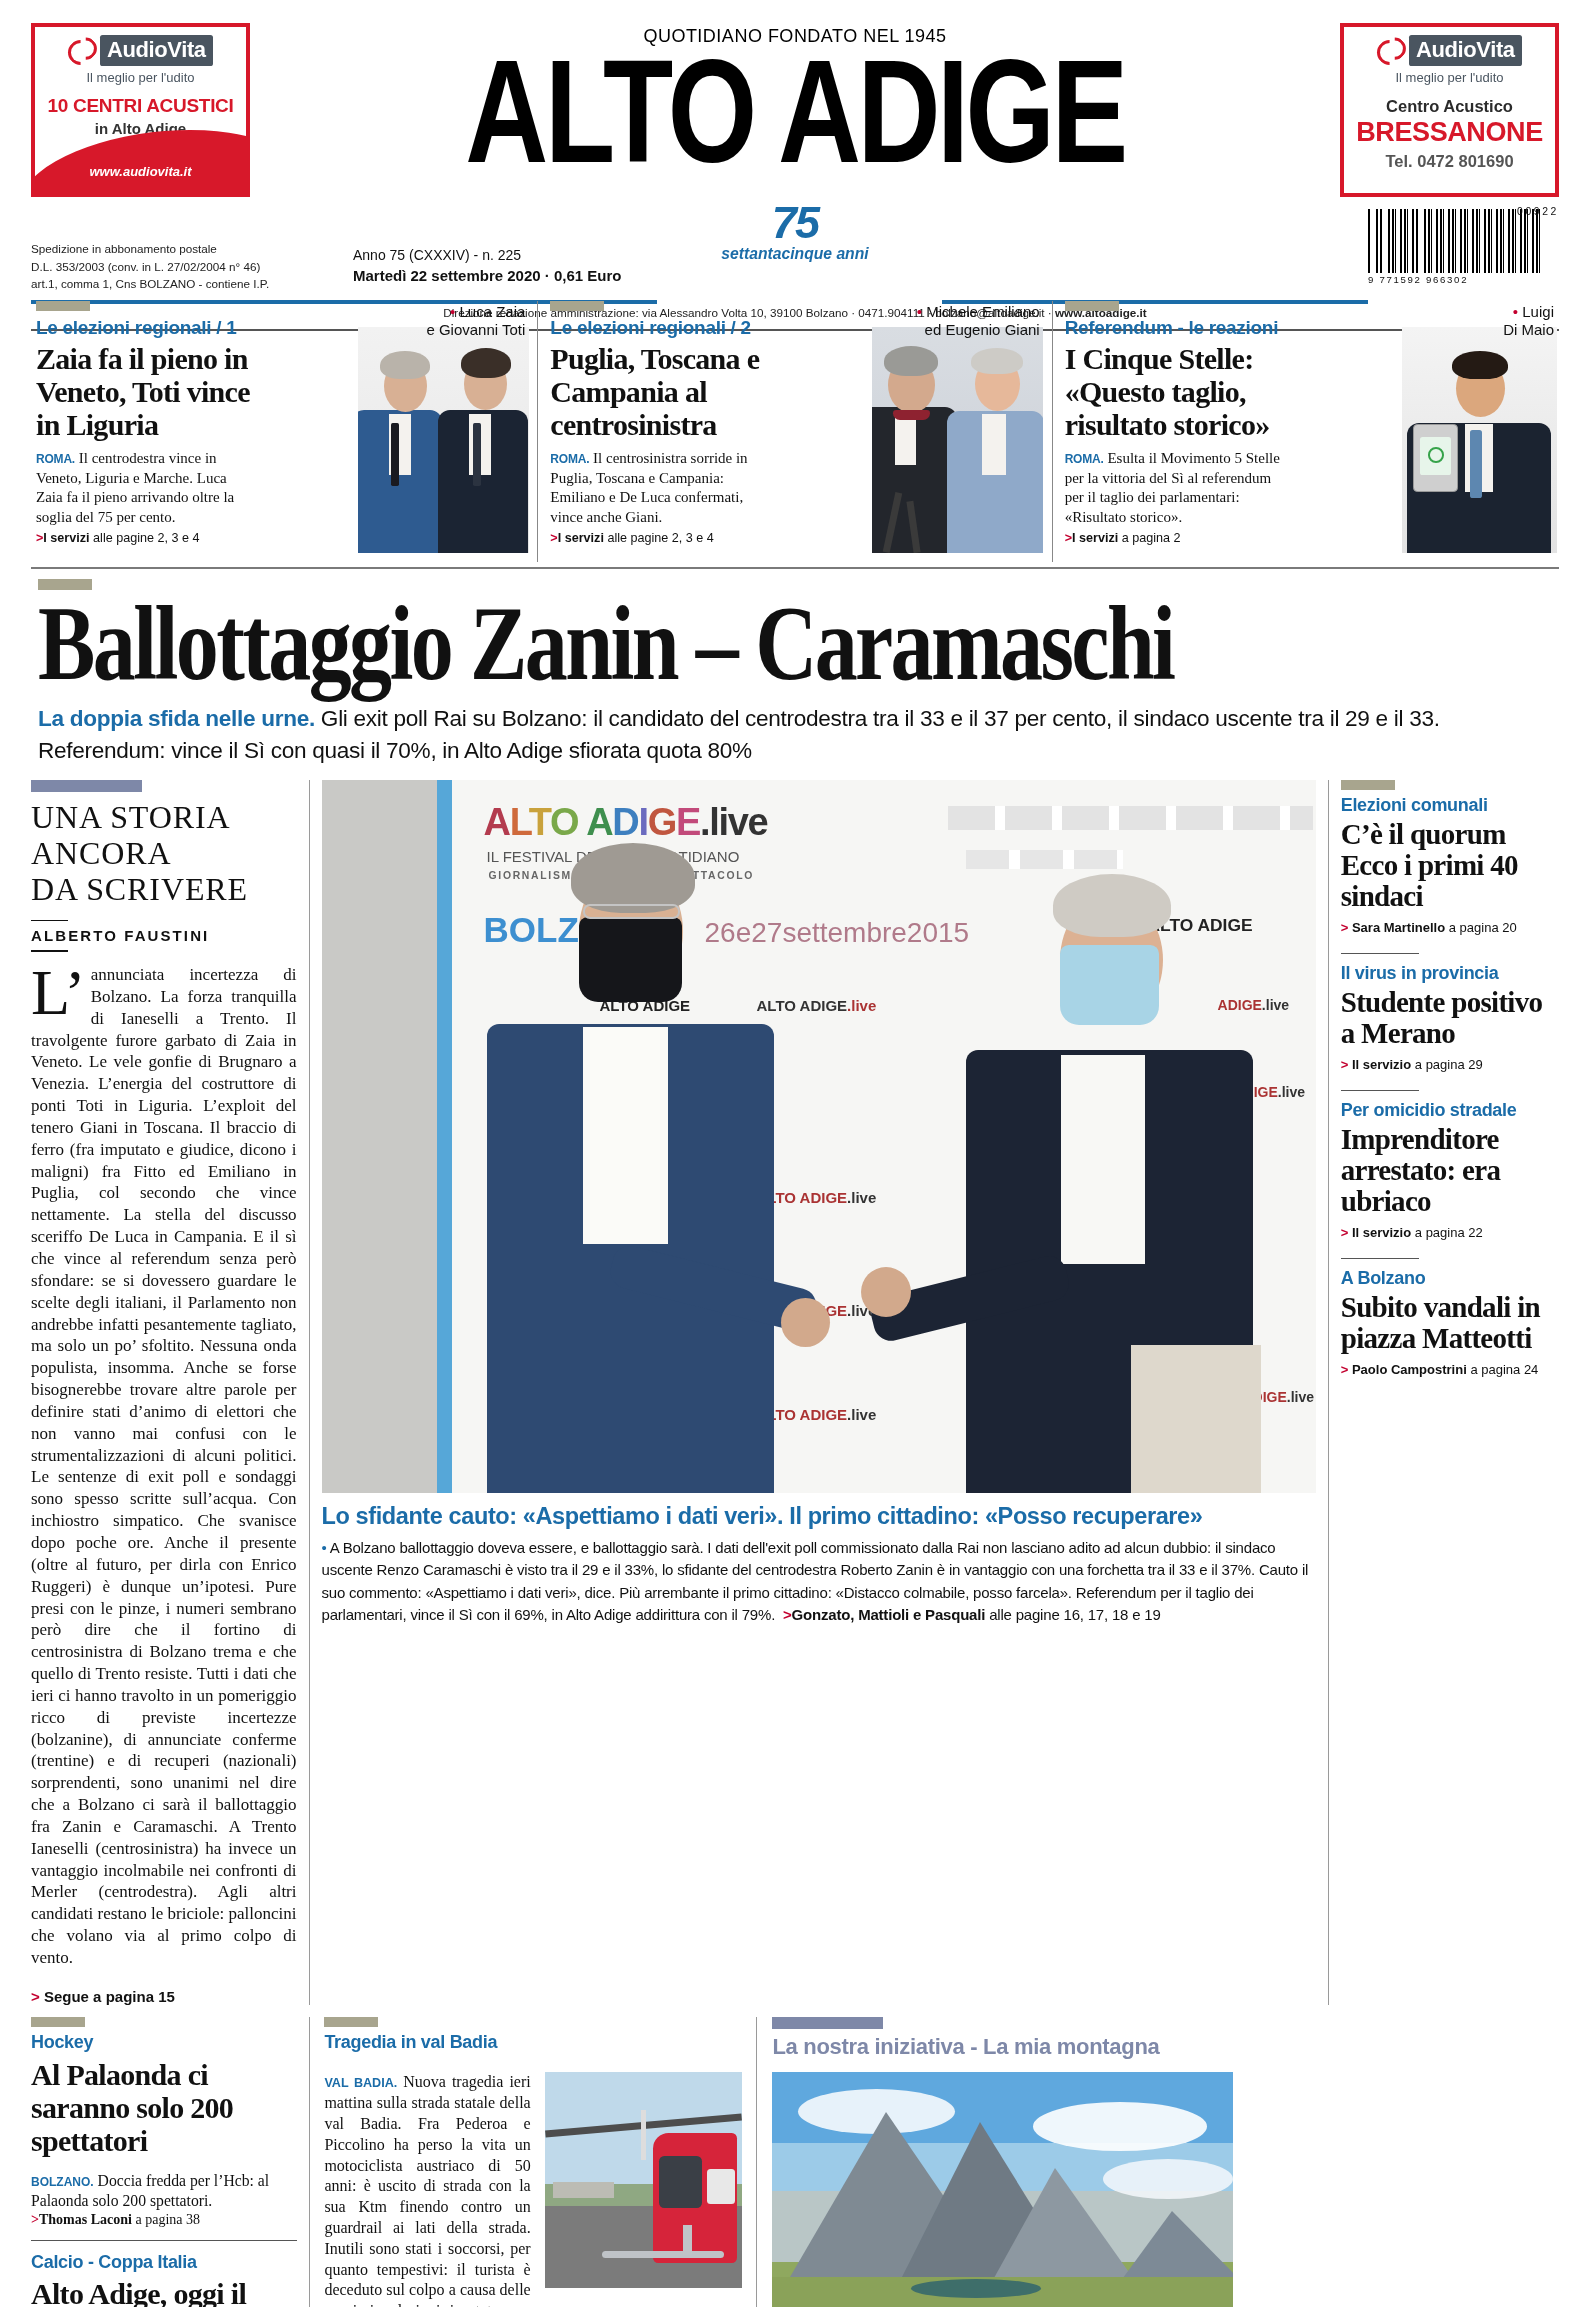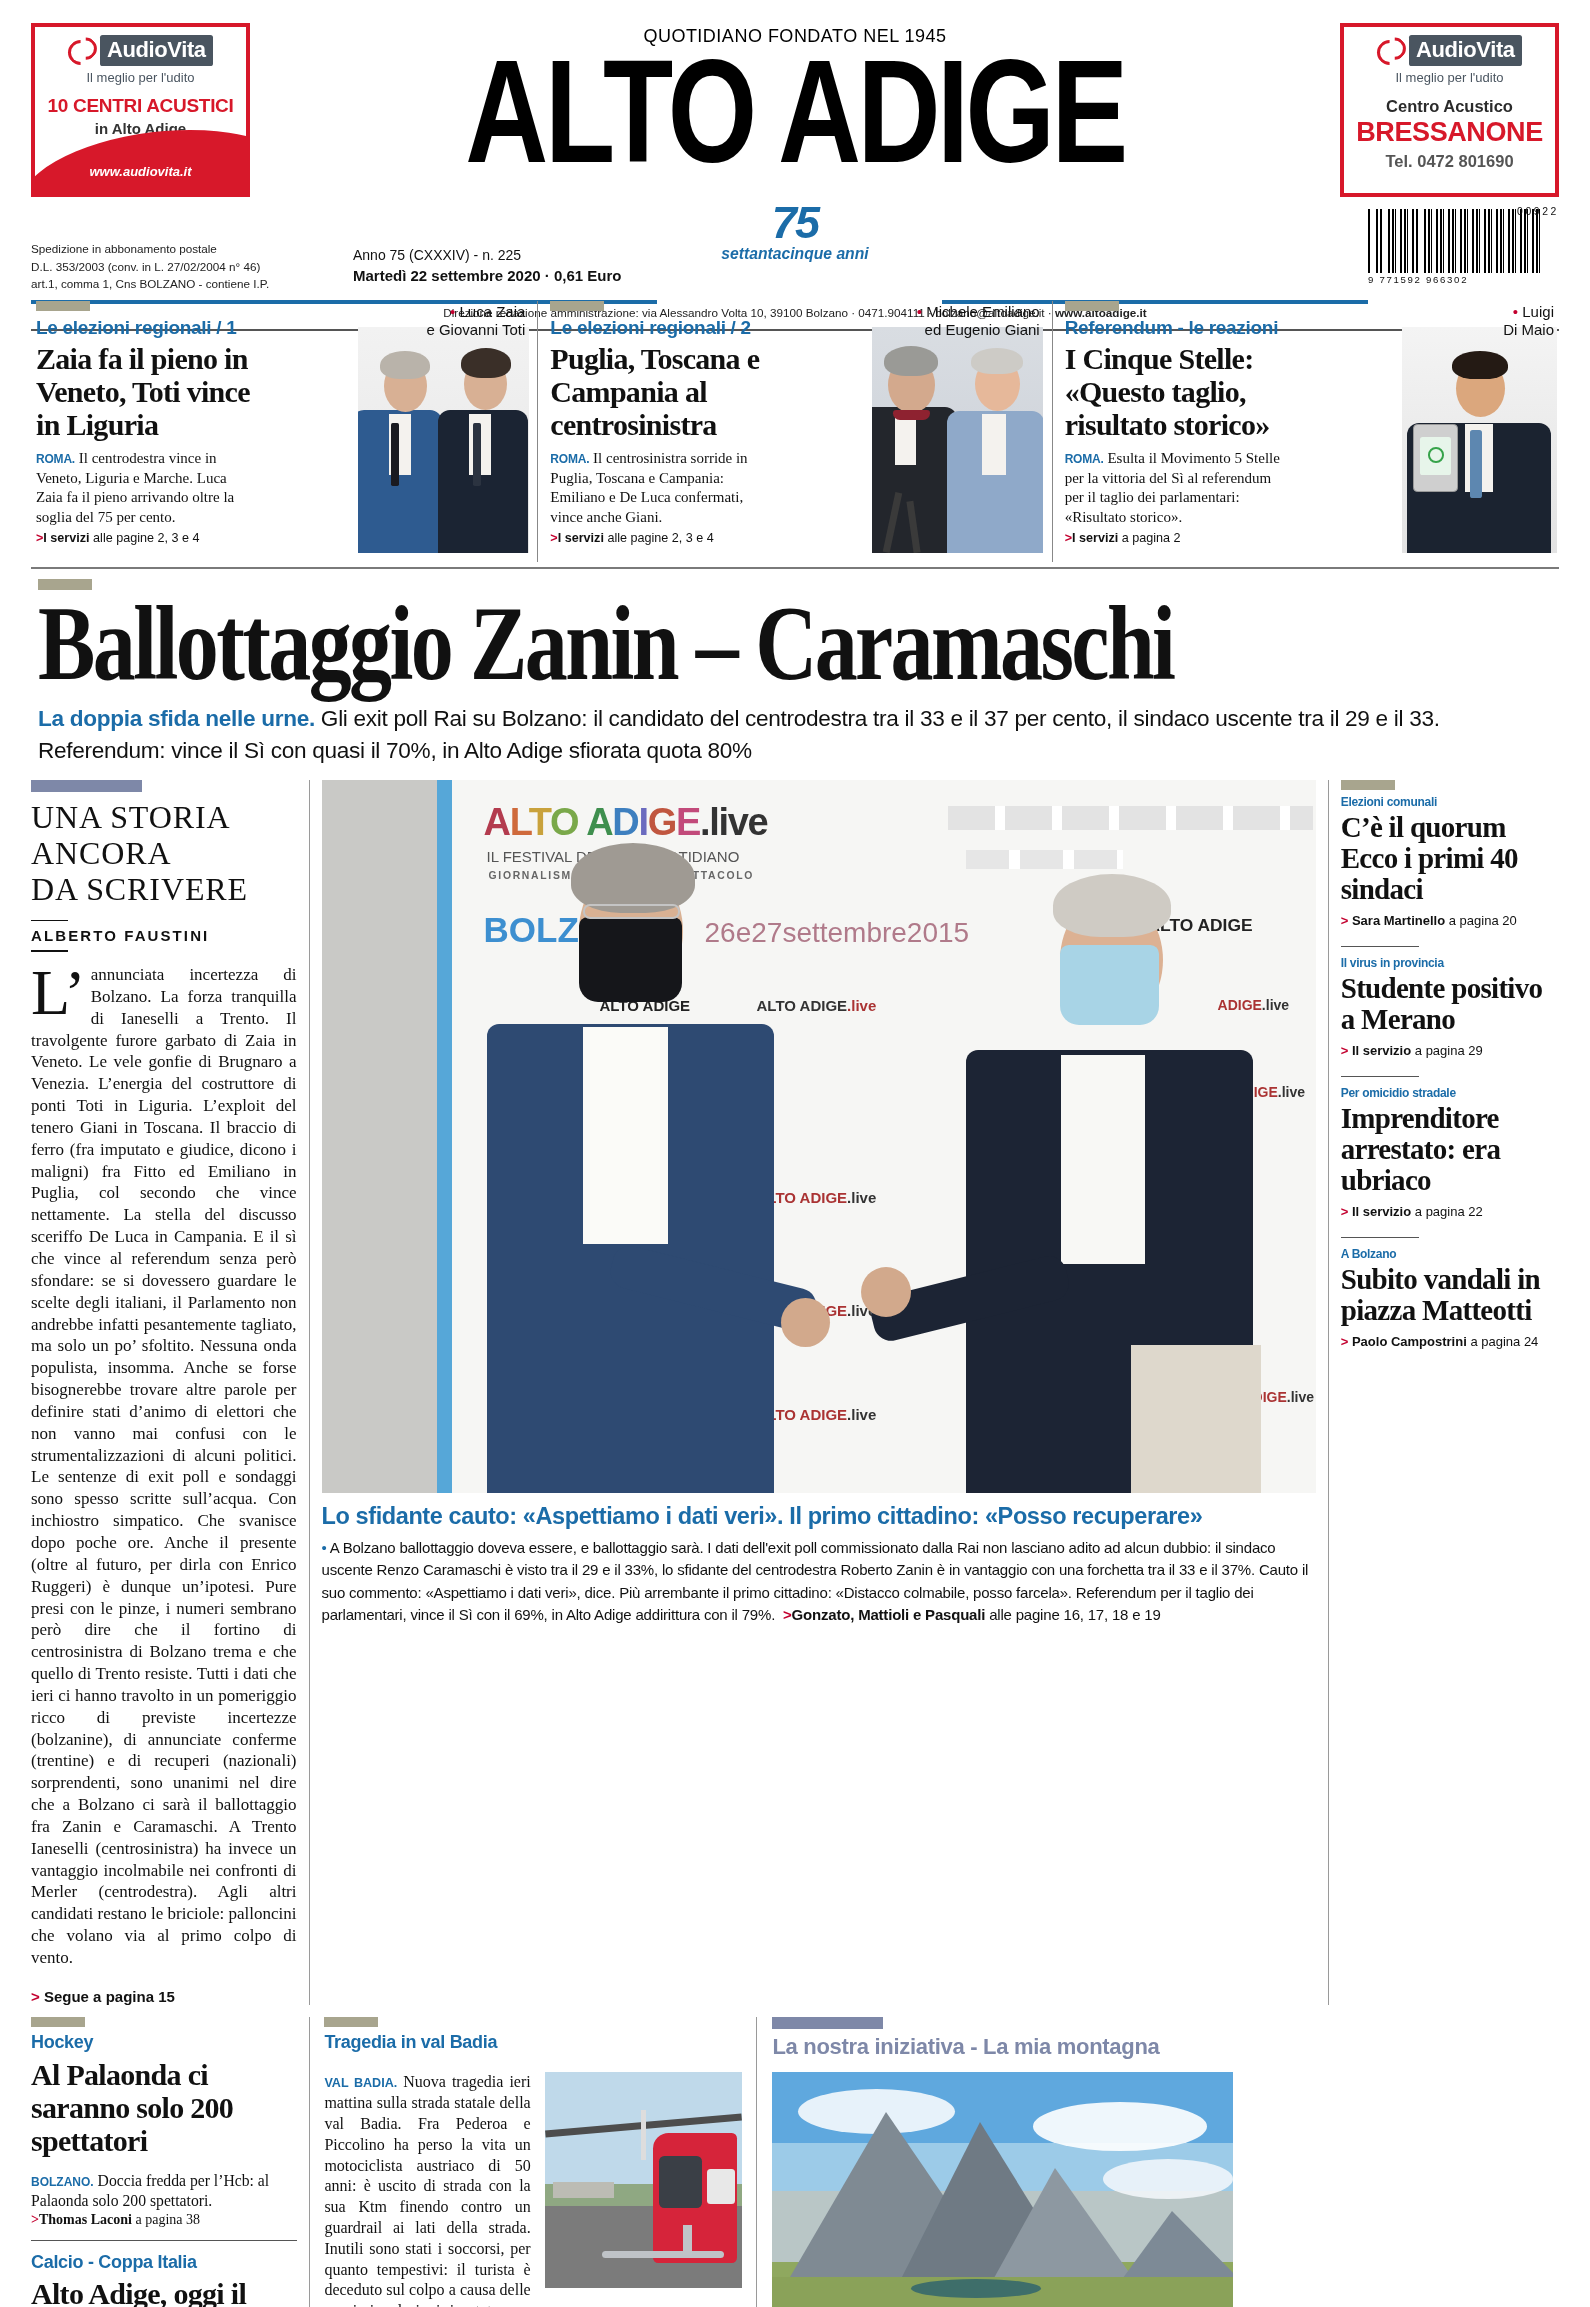--- a/index.html
+++ b/index.html
@@ -128,21 +128,21 @@
   .main-photo { position:relative; width:100%; height:713px; overflow:hidden; background:#e8e8e8; }
   .photo-cap-head { color:#1b6ca8; font-weight:bold; font-size:23.5px; letter-spacing:-0.4px; margin-top:10.4px; line-height:1.15; }
   .photo-cap-body { font-size:15px; line-height:1.5; margin-top:7px; color:#111; letter-spacing:-0.2px; }
   .photo-cap-body .dot { color:#1b6ca8; }
   .photo-cap-body .arrow { color:#c3002f; font-weight:bold; }
   .photo-cap-body .b { font-weight:bold; }
 
   
   .rc-item { padding-bottom:8.7px; }
   .rc-bar { width:54px; height:10.4px; background:#a8a58e; margin-bottom:5.2px; }
-  .rc-kicker { color:#1b6ca8; font-weight:bold; font-size:12px; letter-spacing:-0.3px; }
+  .rc-kicker { color:#1b6ca8; font-weight:bold; font-size:18px; letter-spacing:-0.3px; }
   .rc-head { font-family:"Liberation Serif", serif; font-weight:bold; font-size:29px; line-height:1.08; letter-spacing:-0.7px; color:#111; margin-top:2.6px; }
   .rc-by { font-size:13px; margin-top:7.8px; }
   .rc-by .arrow { color:#c3002f; font-weight:bold; }
   .rc-by .b { font-weight:bold;text-align:center; }
   .rc-sep { height:1.7px; background:#555; margin:8.7px 0 8.7px 0; }
 
   
   .bottom-row { display:flex; margin-top:12px; padding:0 7px; }
   .b-col1 { width:283px; padding-right:12px; border-right:1.7px solid #9a9a9a; }
   .b-col2 { width:452px; padding:0 14px; border-right:1.7px solid #9a9a9a; }

